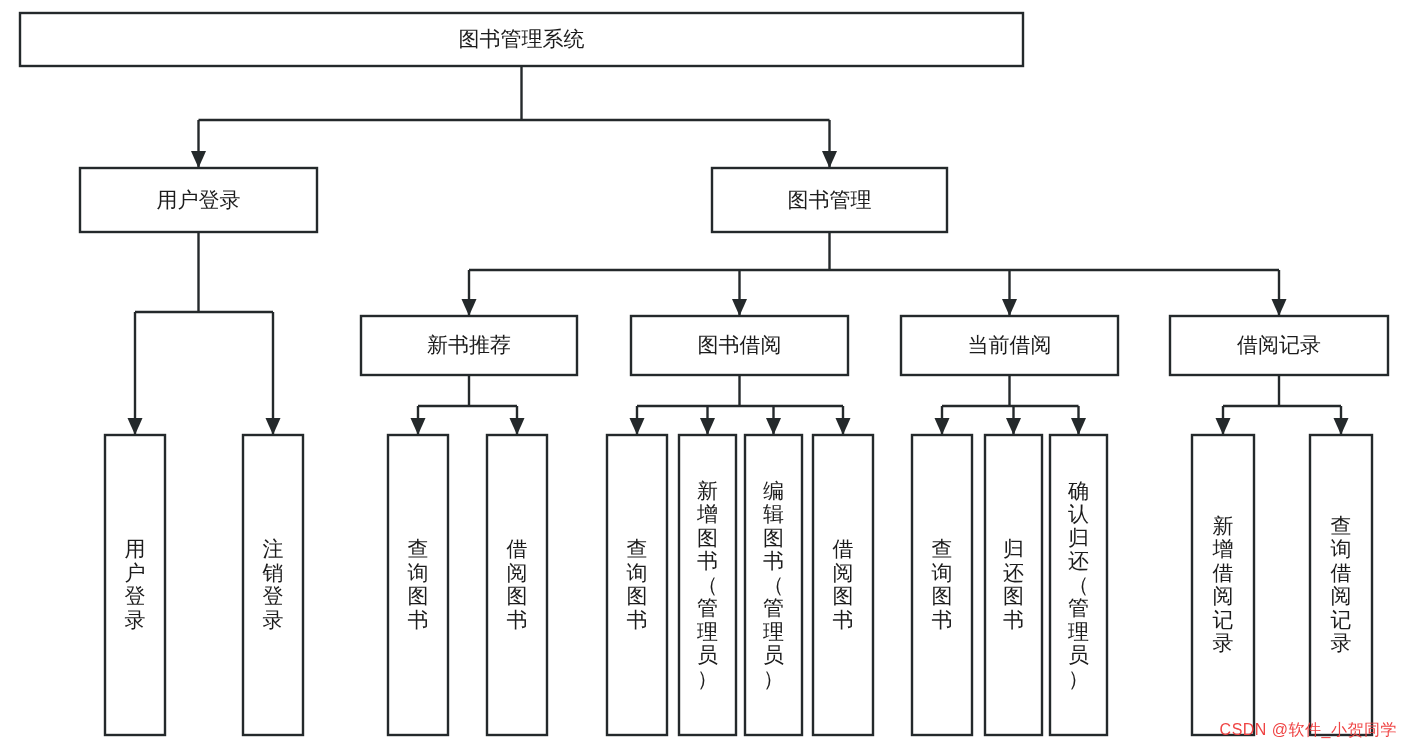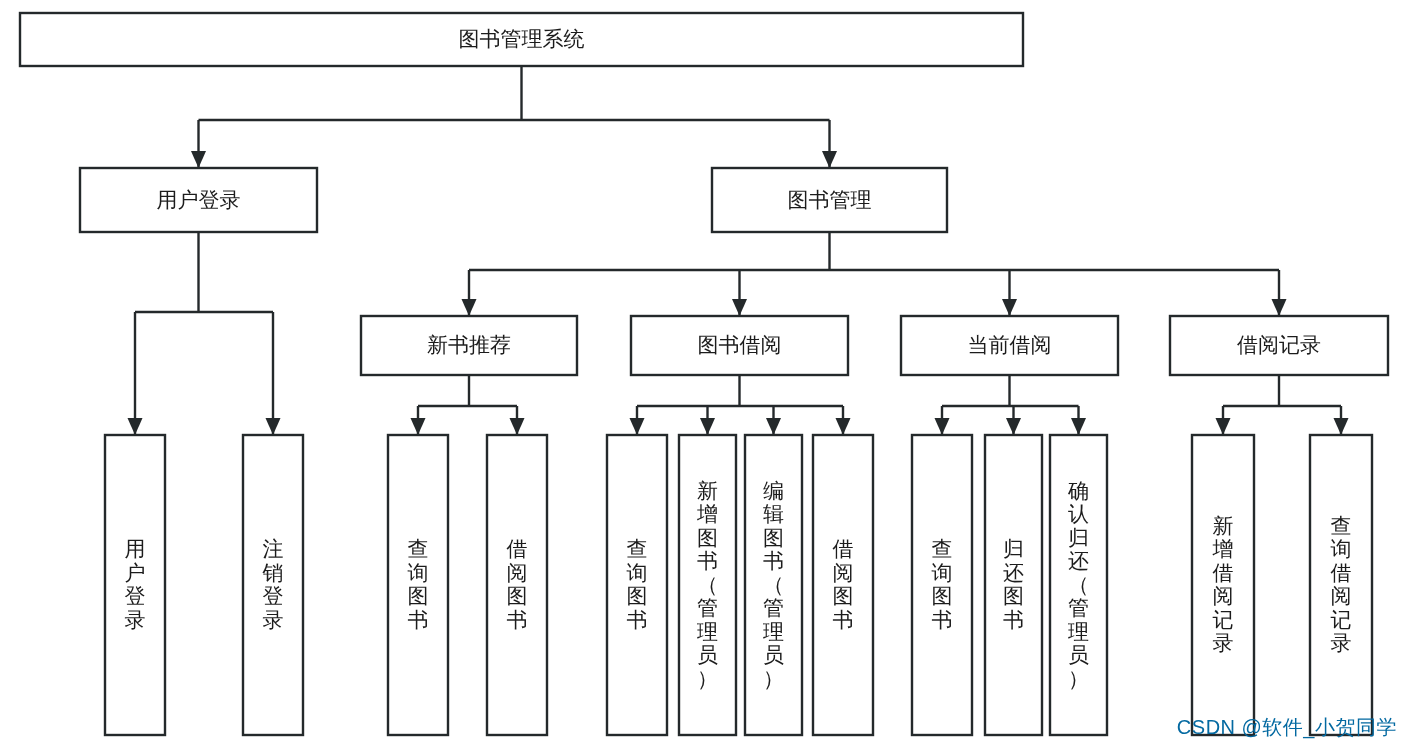--- a/index.html
+++ b/index.html
@@ -52,22 +52,22 @@
     font-family: "Liberation Sans", "DejaVu Sans", sans-serif;
     font-size: 21px;
     fill: #1c1c1c;
     text-anchor: middle;
   }
   .watermark-text {
     position: absolute;
     right: 8px;
     bottom: 6px;
     font-family: "Liberation Sans", "DejaVu Sans", sans-serif;
-    font-size: 20px;
-    color: #0369a1;
+    font-size: 16px;
+    color: #ef4444;
     letter-spacing: 0.5px;
     white-space: nowrap;
     user-select: none;
   }
 </style>
 </head>
 <body>
 
 <div id="diagram-root">
   <svg class="flow" viewBox="0 0 1405 747" xmlns="http://www.w3.org/2000/svg">

